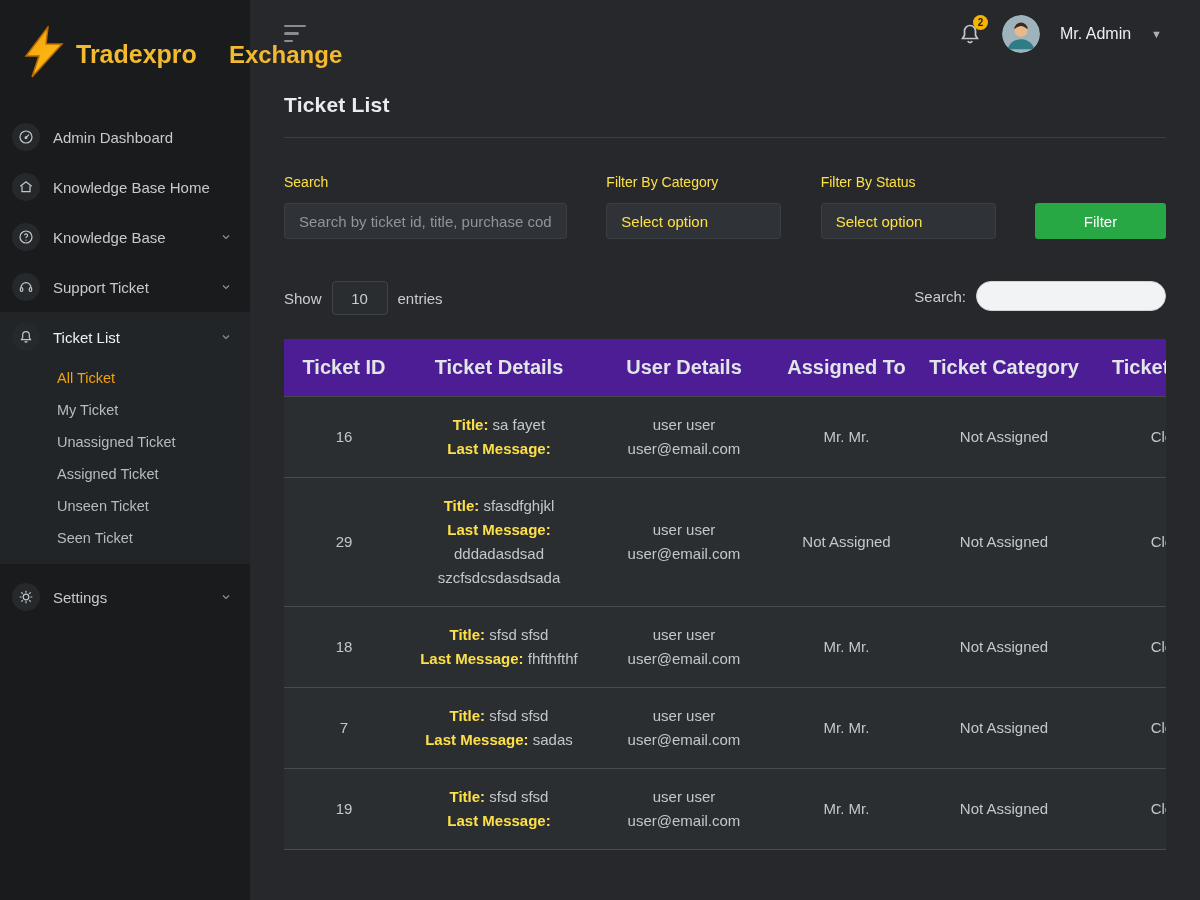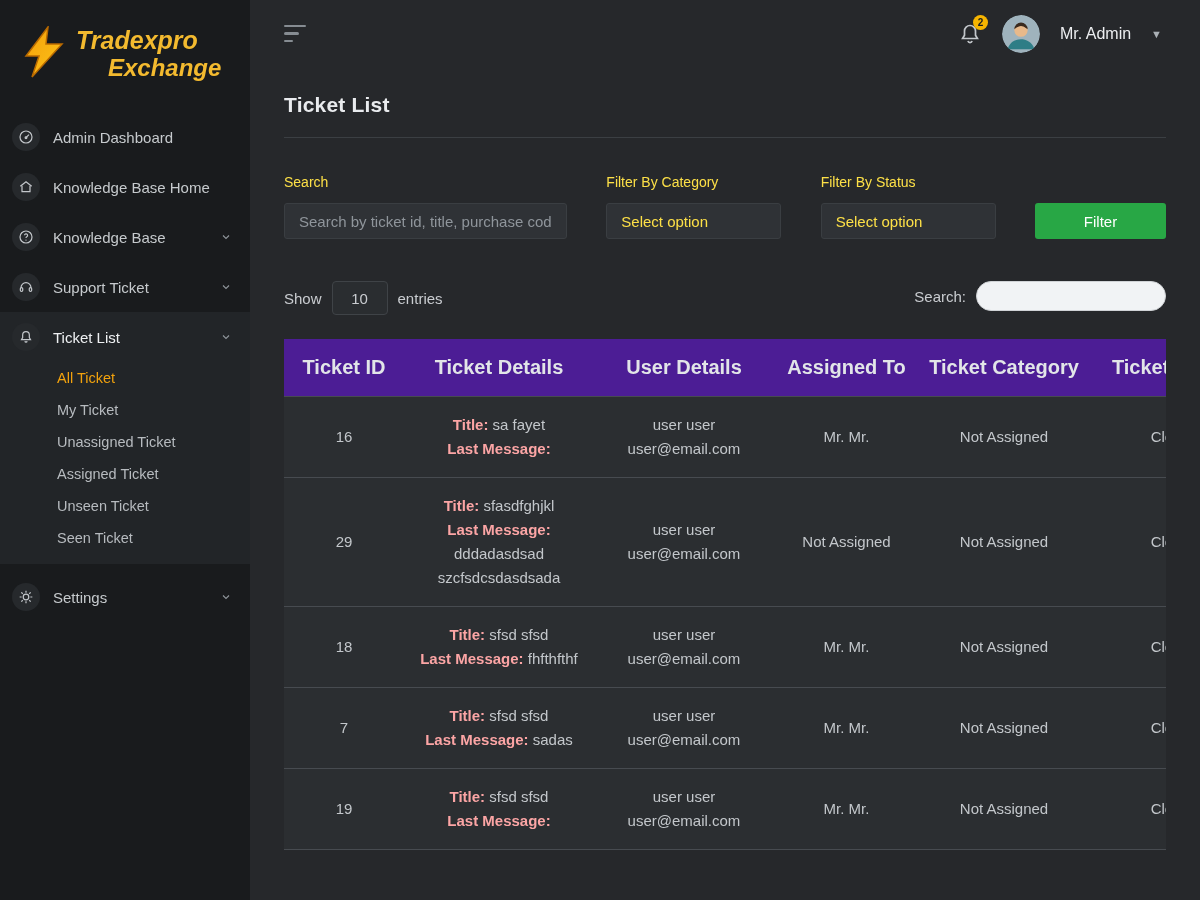--- a/index.html
+++ b/index.html
@@ -3,21 +3,21 @@
 <meta charset="utf-8">
 <style>
   * { margin:0; padding:0; box-sizing:border-box; }
   html,body { width:1200px; height:900px; overflow:hidden; background:#26282b;
               font-family:"Liberation Sans", sans-serif; }
   .app { display:flex; width:1200px; height:900px; }
 
   
   .sidebar { width:250px; min-width:250px; height:900px; background:#191b1d; color:#c6cacd; }
   .logo { display:flex; align-items:center; gap:10px; padding:26px 18px 30px 22px; }
-  .logo-text { display:flex; flex-direction:column; line-height:27px;font-style:italic; }
+  .logo-text { display:flex; flex-direction:row; line-height:27px; }
   .logo-text .l1 { color:#f3ba2f; font-size:25px; font-weight:700; }
   .logo-text .l2 { color:#f3ba2f; font-size:24px; font-weight:700; padding-left:32px; }
 
   .nav-item { height:50px; display:flex; align-items:center; gap:13px; padding:0 18px 0 12px; cursor:pointer; font-size:15px; }
   .icon-badge { width:28px; height:28px; min-width:28px; border-radius:50%; background:#26292c;
                 display:flex; align-items:center; justify-content:center; color:#c3c7cb; }
   .icon-badge svg { width:16px; height:16px; }
   .nav-label { flex:1; white-space:nowrap; }
   .chev { color:#8f959b; display:flex; }
   .nav-group.active { background:#222528; padding-bottom:10px; }
@@ -65,21 +65,21 @@
   .pill-search { width:190px; height:30px; border-radius:15px; border:1px solid #d0d3d6; background:#f1f3f5;
         outline:none; padding:0 14px; font-size:14px; color:#333; font-family:"Liberation Sans", sans-serif; }
 
   
   .table-wrap { margin-top:24px; overflow:hidden; width:100%; }
   table { border-collapse:collapse; table-layout:fixed; width:975px; }
   thead th { background:#4c1d95; color:#e2e5e8; font-size:20px; font-weight:700; padding:17px 8px; text-align:center; }
   tbody td { background:#2b2e31; color:#c3c7cb; font-size:15px; text-align:center; vertical-align:middle;
              padding:16px 8px; border-bottom:1px solid #474b50; line-height:24px; }
   thead th { border-bottom:1px solid #474b50; }
-  .b { font-weight:700; color:#fca5a5; }
+  .b { font-weight:700; color:#fde047; }
 </style>
 </head>
 <body>
 
 <div class="app">
 
   <aside class="sidebar">
     <div class="logo">
       <span>
         <svg width="44" height="52" viewBox="0 0 44 52">

